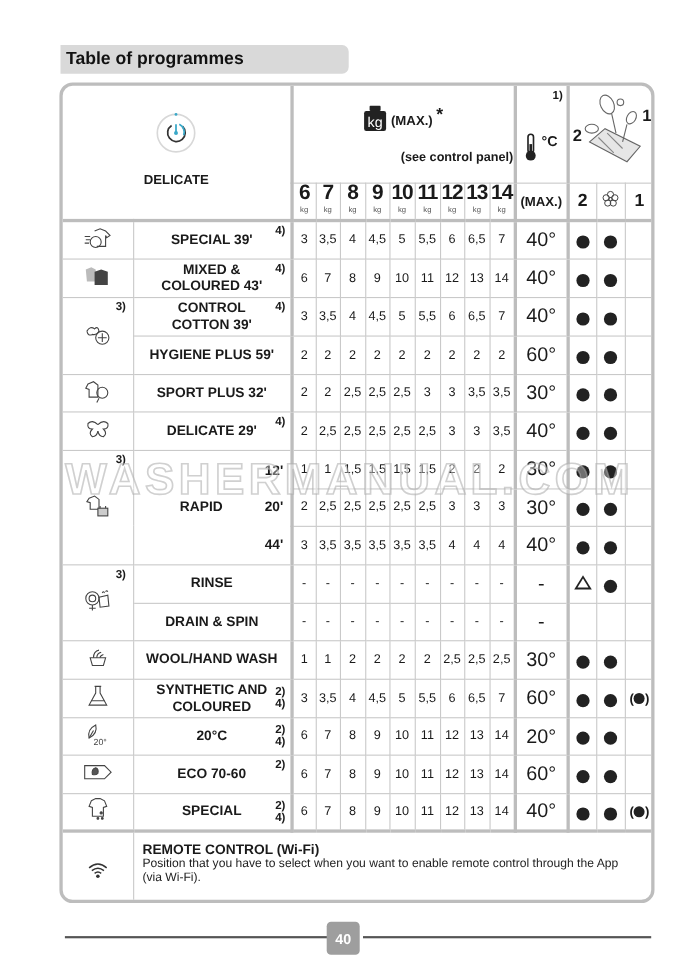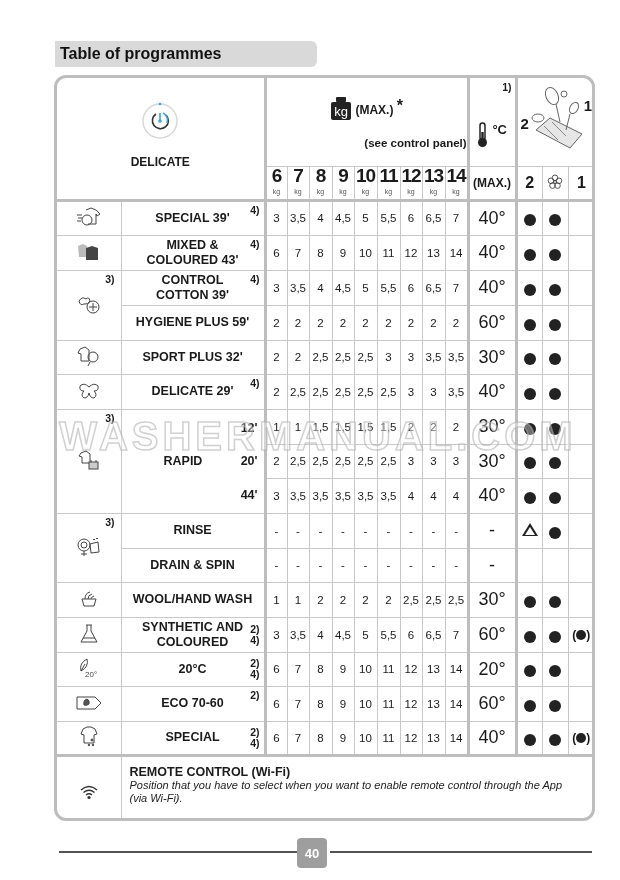--- a/index.html
+++ b/index.html
@@ -22,21 +22,21 @@
   .tri { display: inline-block; width: 0; height: 0; border-left: 8px solid transparent; border-right: 8px solid transparent; border-bottom: 13px solid #222; position: relative; }
   .tri::after { content: ""; position: absolute; left: -5px; top: 3.5px; border-left: 5px solid transparent; border-right: 5px solid transparent; border-bottom: 8px solid #fff; }
   .kgh { line-height: 14px; }
   .kgh b { display: block; font-size: 19px; font-weight: bold; letter-spacing: -1px; line-height: 18px; }
   .kgh small { display: block; font-size: 7px; color: #555; }
   .hdr-label { font-weight: bold; font-size: 12px; }
   .temp-val { font-size: 18px; }
   .icon-svg { display: inline-block; vertical-align: middle; }
   .remote-cell { text-align: left; padding: 8px 6px 6px 8px; vertical-align: top; }
   .remote-title { font-weight: bold; font-size: 12.5px; line-height: 14px; }
-  .remote-desc { font-size: 11px; line-height: 13px; text-align: justify; color: #222; font-style: italic; }
+  .remote-desc { font-size: 11px; line-height: 13px; text-align: justify; color: #222; }
   .footer-line { position: absolute; top: 851px; height: 2px; background: #555; }
   .page-num { position: absolute; left: 297px; top: 838px; width: 30px; height: 30px; background: #9e9e9e; color: #fff; font-weight: bold; font-size: 13px; border-radius: 4px; display: flex; align-items: center; justify-content: center; }
   .watermark { position: absolute; left: 28px; top: 414px; width: 580px; text-align: center; font-size: 40px; font-weight: bold; color: rgba(255,255,255,0.35); -webkit-text-stroke: 1.5px rgba(170,170,170,0.55); letter-spacing: 4px; pointer-events: none; }
 </style>
 </head>
 <body>
 
 <div class="title-bar">
   <span>Table of programmes</span>
 </div>

